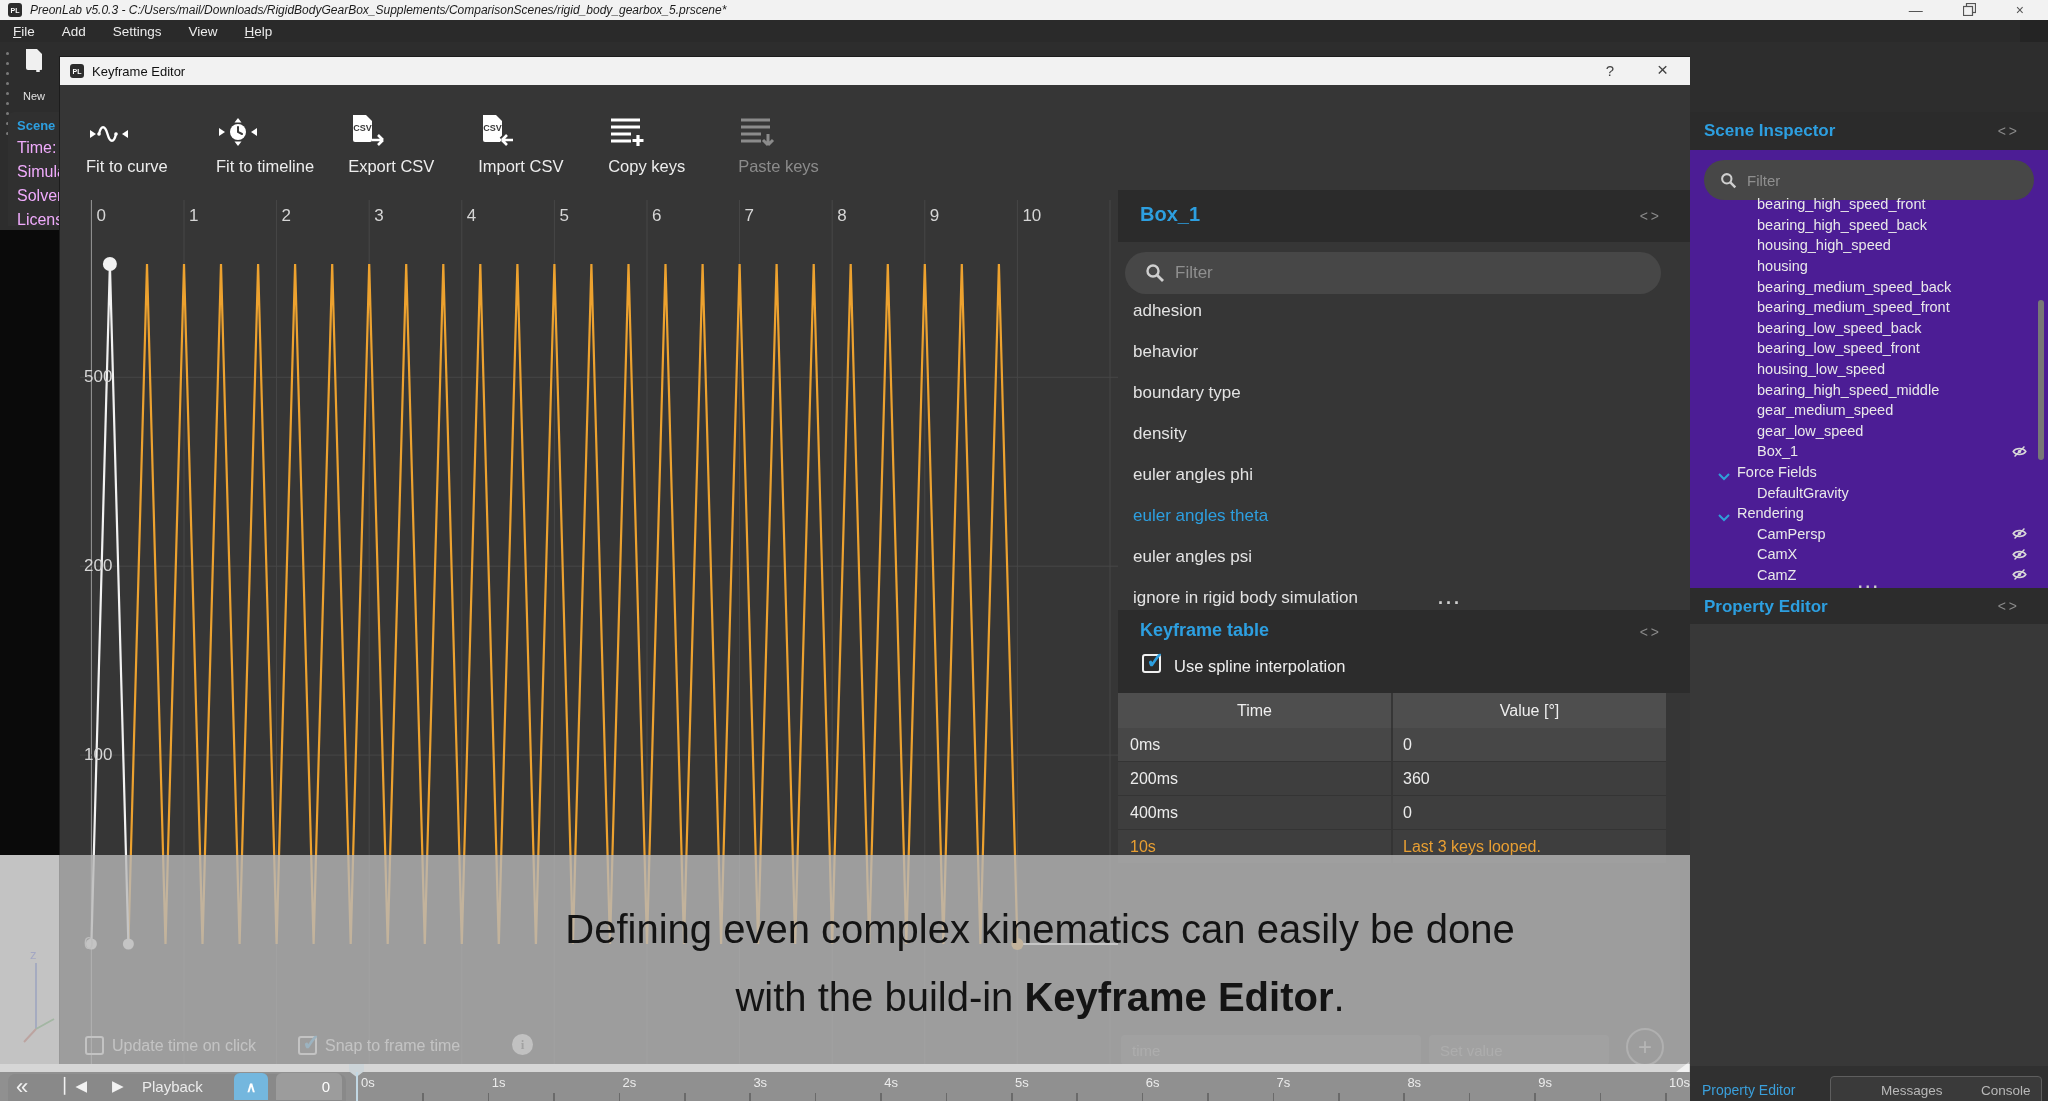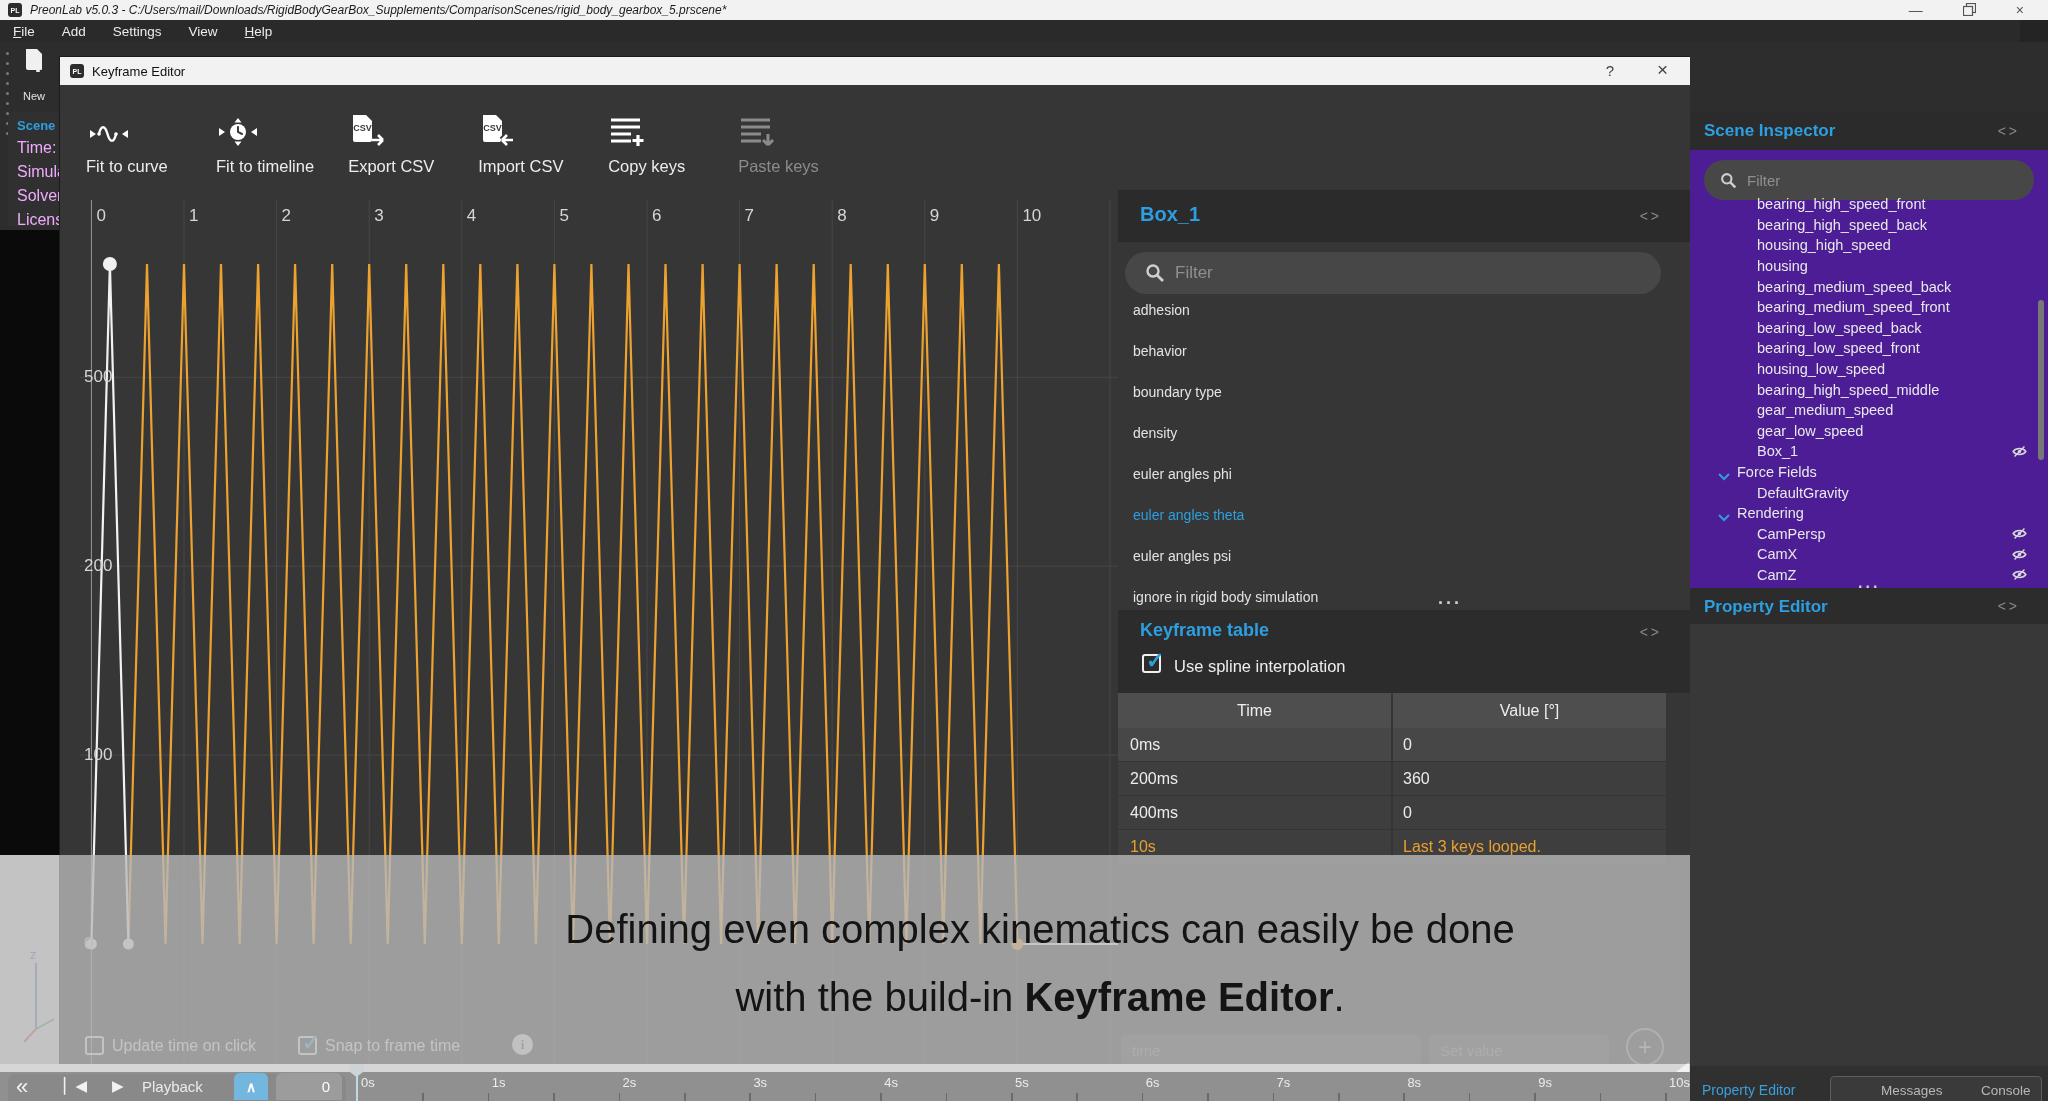--- a/index.html
+++ b/index.html
@@ -57,21 +57,21 @@
 
   
   .rpanel { position:absolute; left:1058px; top:133px; width:572px; height:874px; background:#363636; }
   .box-header { position:absolute; left:0; top:0; width:572px; height:52px; background:#2b2b2b; }
   .box-header .bh-title { position:absolute; left:22px; top:13px; font-size:20px; font-weight:bold; color:#2d9fe0; }
   .code-ico { position:absolute; right:28px; top:50%; transform:translateY(-50%);
               color:#8a8a8a; font-size:14px; letter-spacing:3px; }
   .filter-pill { position:absolute; background:#474747; border-radius:21px; display:flex; align-items:center; }
   .filter-pill .ph { color:#8f8f8f; margin-left:10px; }
   .prop-list { position:absolute; left:0; top:100px; width:545px; height:320px; overflow:hidden; }
-  .prop-row { height:41px; line-height:41px; padding-left:15px; font-size:14px; color:#e3e3e3; white-space:nowrap; }
+  .prop-row { height:41px; line-height:41px; padding-left:15px; font-size:17px; color:#e3e3e3; white-space:nowrap; }
   .prop-row.sel { color:#2d9fe0; }
   .vscroll { position:absolute; background:#7e7e7e; border-radius:3px; }
   .ellipsis-h { position:absolute; color:#cfcfcf; font-weight:bold; font-size:18px; letter-spacing:3px; }
   .kf-section { position:absolute; left:0; top:420px; width:572px; height:83px; background:#2c2c2c; }
   .kf-section .kf-title { position:absolute; left:22px; top:10px; font-size:18px; font-weight:bold; color:#2d9fe0; }
   .checkbox { width:19px; height:19px; border:2px solid #f0f0f0; border-radius:3px; position:relative; }
   .checkbox.checked::after { content:"✓"; position:absolute; left:2px; top:-8px; color:#2d9fe0;
                              font-size:22px; font-weight:bold; }
   .kf-cb { position:absolute; left:24px; top:44px; }
   .kf-cb-lbl { position:absolute; left:56px; top:47px; font-size:16.5px; color:#eeeeee; }

